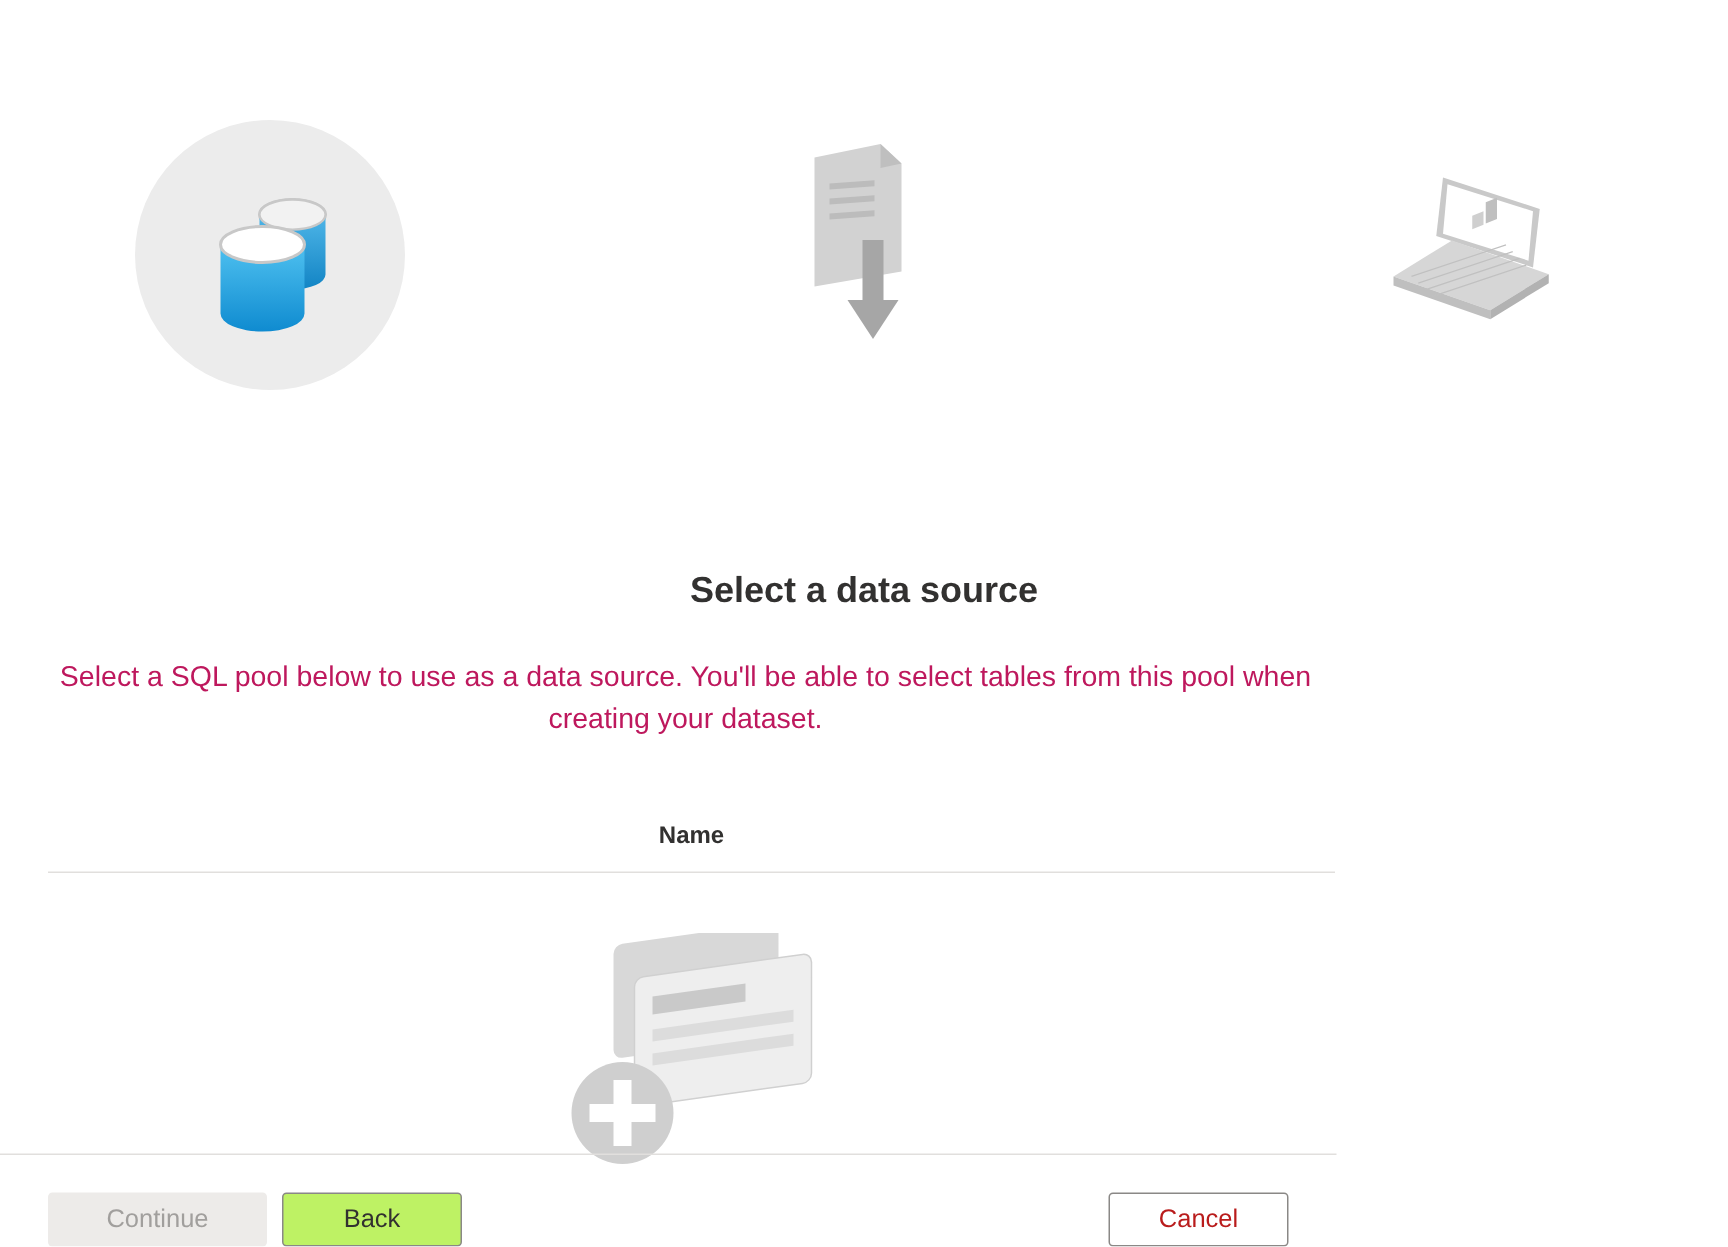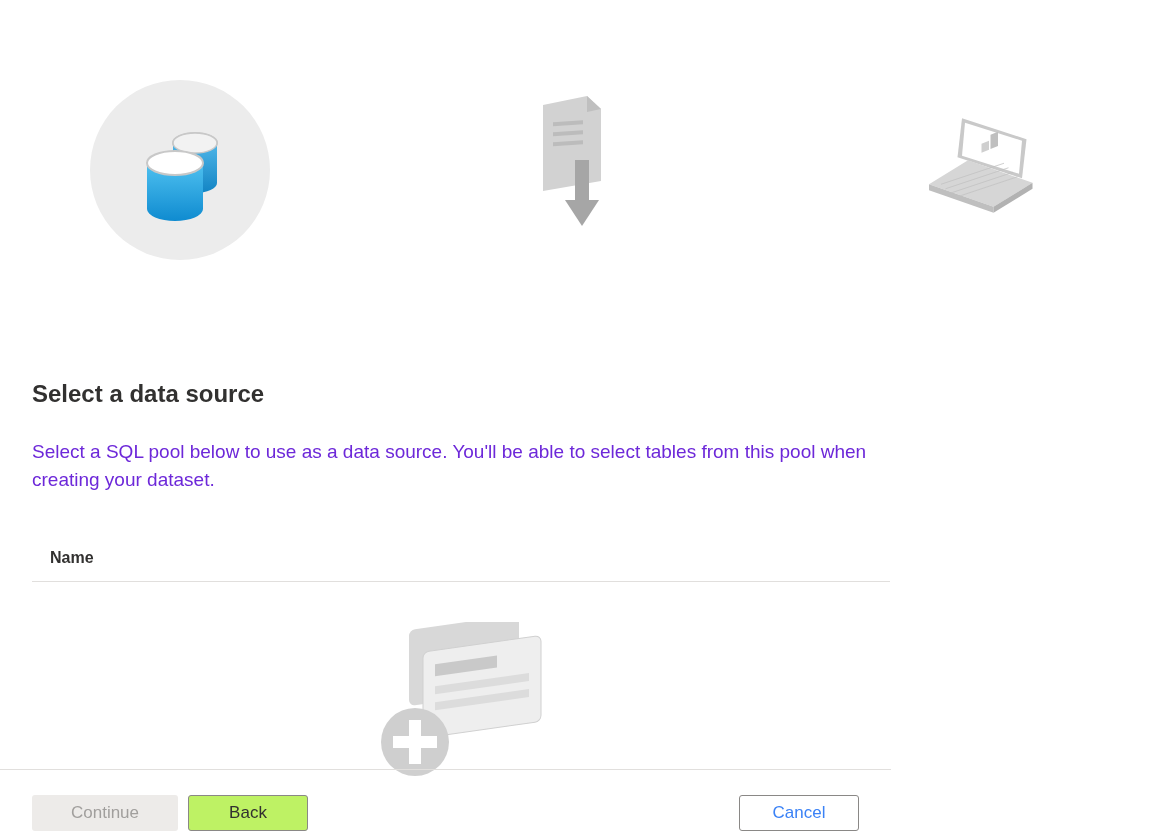--- a/index.html
+++ b/index.html
@@ -1,31 +1,31 @@
 <!DOCTYPE html>
 <html><head>
 <meta charset="utf-8">
 <style>
   * { box-sizing: border-box; }
   html, body { margin: 0; padding: 0; width: 1152px; height: 831px; font-family: "Segoe UI", -apple-system, BlinkMacSystemFont, sans-serif; background: #fff; color: #323130; overflow: hidden; }
   .page { position: relative; width: 100%; height: 100%; }
-  .content { padding: 0 32px; }
+  .content { padding: 0 32px; text-align: center; }
   .step-icons { display: flex; align-items: center; padding-top: 80px; gap: 220px; padding-left: 58px; margin-bottom: 120px; }
   .icon-circle { width: 180px; height: 180px; border-radius: 50%; display: flex; align-items: center; justify-content: center; }
   .icon-circle.selected { background: #ececec; }
   .step-icon { width: 120px; height: 120px; display:flex; align-items:center; justify-content:center; }
   h2.section-title { font-size: 24px; font-weight: 600; margin: 0 0 30px 0; color: #323130; }
-  p.section-desc { font-size: 19px; font-weight: 400; margin: 0 0 50px 0; color: #6d28d9; line-height: 1.45; max-width: 850px;}
+  p.section-desc { font-size: 19px; font-weight: 400; margin: 0 0 50px 0; color: #be185d; line-height: 1.45; max-width: 850px;}
   .table-header { padding: 6px 18px 14px 18px; border-bottom: 1px solid #e1dfdd; font-size: 16px; font-weight: 600; color: #323130; width: 858px;}
   .empty-state { display: flex; justify-content: center; padding-top: 40px; width: 858px;}
   .footer { position: absolute; left:0; right:0; bottom:0; border-top: 1px solid #e1dfdd; padding: 24px 32px 0 32px; display: flex; align-items: center; gap: 10px; height: 62px; width: 891px;}
   .btn { height: 36px; min-width: 120px; font-size: 17px; border-radius: 3px; cursor: pointer; font-family: inherit; padding: 0 18px;}
   .btn-primary-disabled { background: #edebe9; border: none; color: #a19f9d; cursor: default; width: 146px;}
   .btn-default { background: #bef264; border: 1px solid #8a8886; color: #323130; }
-  .btn-cancel { margin-left: auto; background: #fff; border: 1px solid #8a8886; color: #3b82f6; width: 105px;}
+  .btn-cancel { margin-left: auto; background: #fff; border: 1px solid #8a8886; color: #b91c1c; width: 105px;}
   .footer .spacer { flex: 1; }
 </style>
 </head>
 <body>
 
 <div class="page">
 
   <div class="content">
 
     <div class="step-icons">

